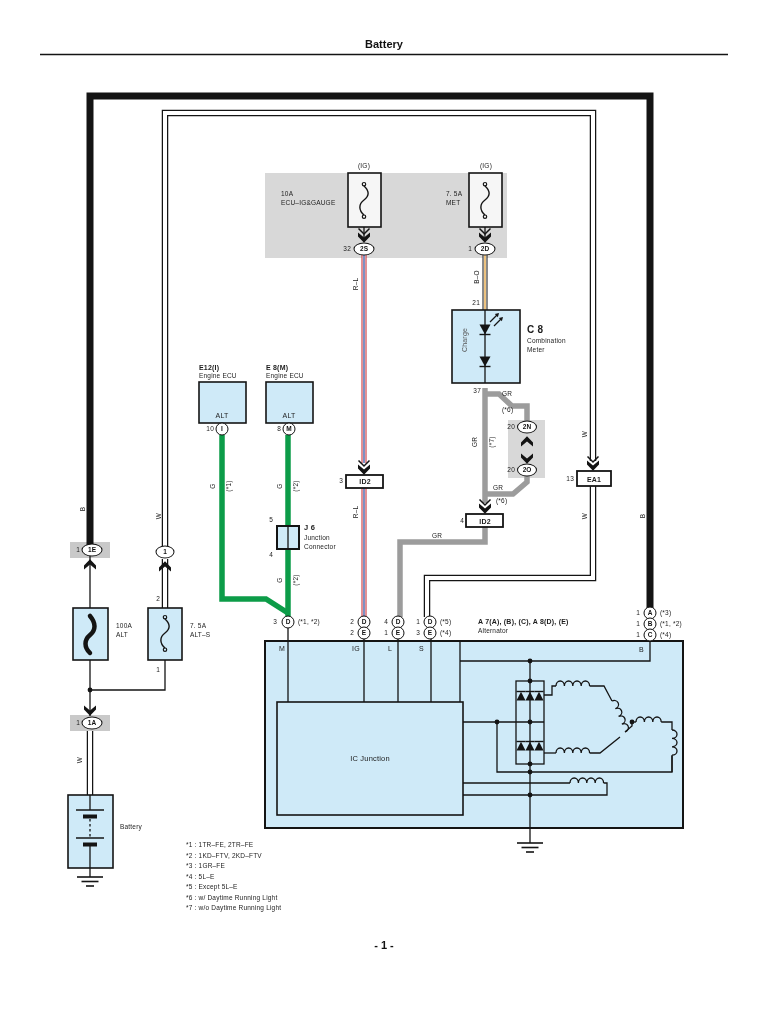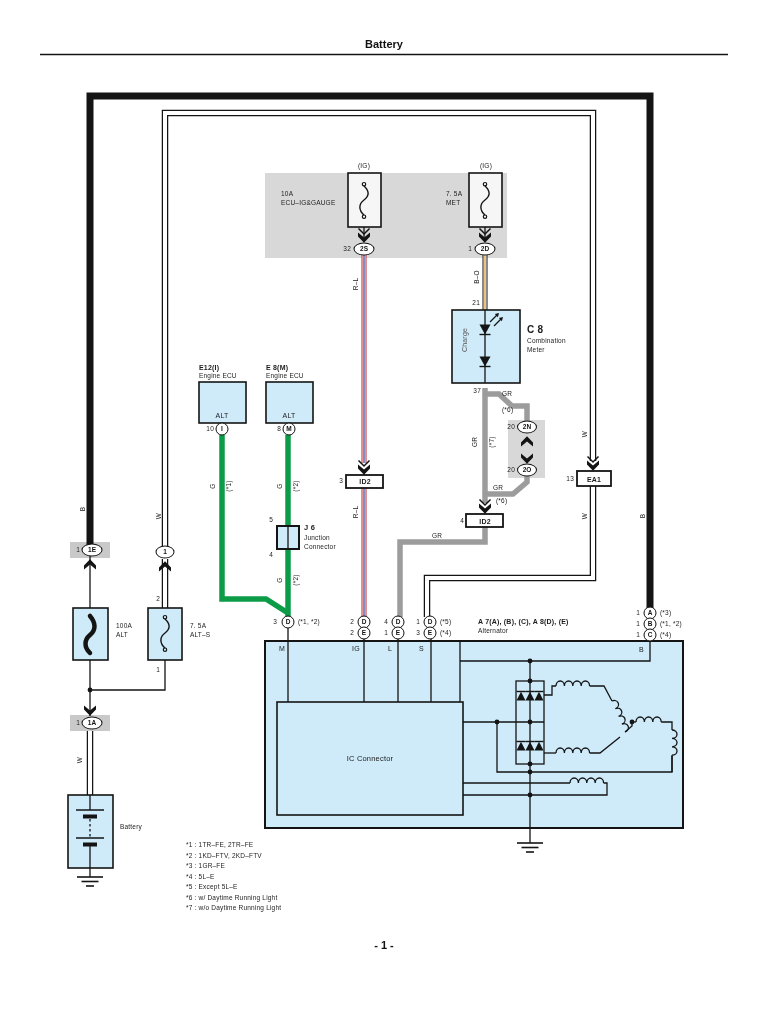--- a/index.html
+++ b/index.html
@@ -327,21 +327,21 @@
       <span class="lbl r" style="left: 640px; top: 624px;">1</span>
       <span class="lbl r" style="left: 640px; top: 635px;">1</span>
       <span class="lbl" style="left: 660px; top: 613px;">(*3)</span>
       <span class="lbl" style="left: 660px; top: 624px;">(*1, *2)</span>
       <span class="lbl" style="left: 660px; top: 635px;">(*4)</span>
       <span class="lbl" style="left: 279px; top: 648px; font-size: 7px;">M</span>
       <span class="lbl" style="left: 352px; top: 648px; font-size: 7px;">IG</span>
       <span class="lbl" style="left: 388px; top: 648px; font-size: 7px;">L</span>
       <span class="lbl" style="left: 419px; top: 648px; font-size: 7px;">S</span>
       <span class="lbl" style="left: 639px; top: 649px; font-size: 7px;">B</span>
-      <span class="lbl c" style="left: 370px; top: 759px; font-size: 7.5px;">IC Connector</span>
+      <span class="lbl c" style="left: 370px; top: 759px; font-size: 7.5px;">IC Junction</span>
       <span class="lbl" style="left: 186px; top: 845px;">*1 : 1TR–FE,  2TR–FE</span>
       <span class="lbl" style="left: 186px; top: 856px;">*2 : 1KD–FTV,  2KD–FTV</span>
       <span class="lbl" style="left: 186px; top: 866px;">*3 : 1GR–FE</span>
       <span class="lbl" style="left: 186px; top: 877px;">*4 : 5L–E</span>
       <span class="lbl" style="left: 186px; top: 887px;">*5 : Except 5L–E</span>
       <span class="lbl" style="left: 186px; top: 898px;">*6 : w/ Daytime Running Light</span>
       <span class="lbl" style="left: 186px; top: 908px;">*7 : w/o Daytime Running Light</span>
       <span class="lbl c b" style="left: 365px; top: 481px; font-size: 7px;">ID2</span>
       <span class="lbl c b" style="left: 485px; top: 521px; font-size: 7px;">ID2</span>
       <span class="lbl c b" style="left: 594px; top: 479px; font-size: 7px;">EA1</span>

